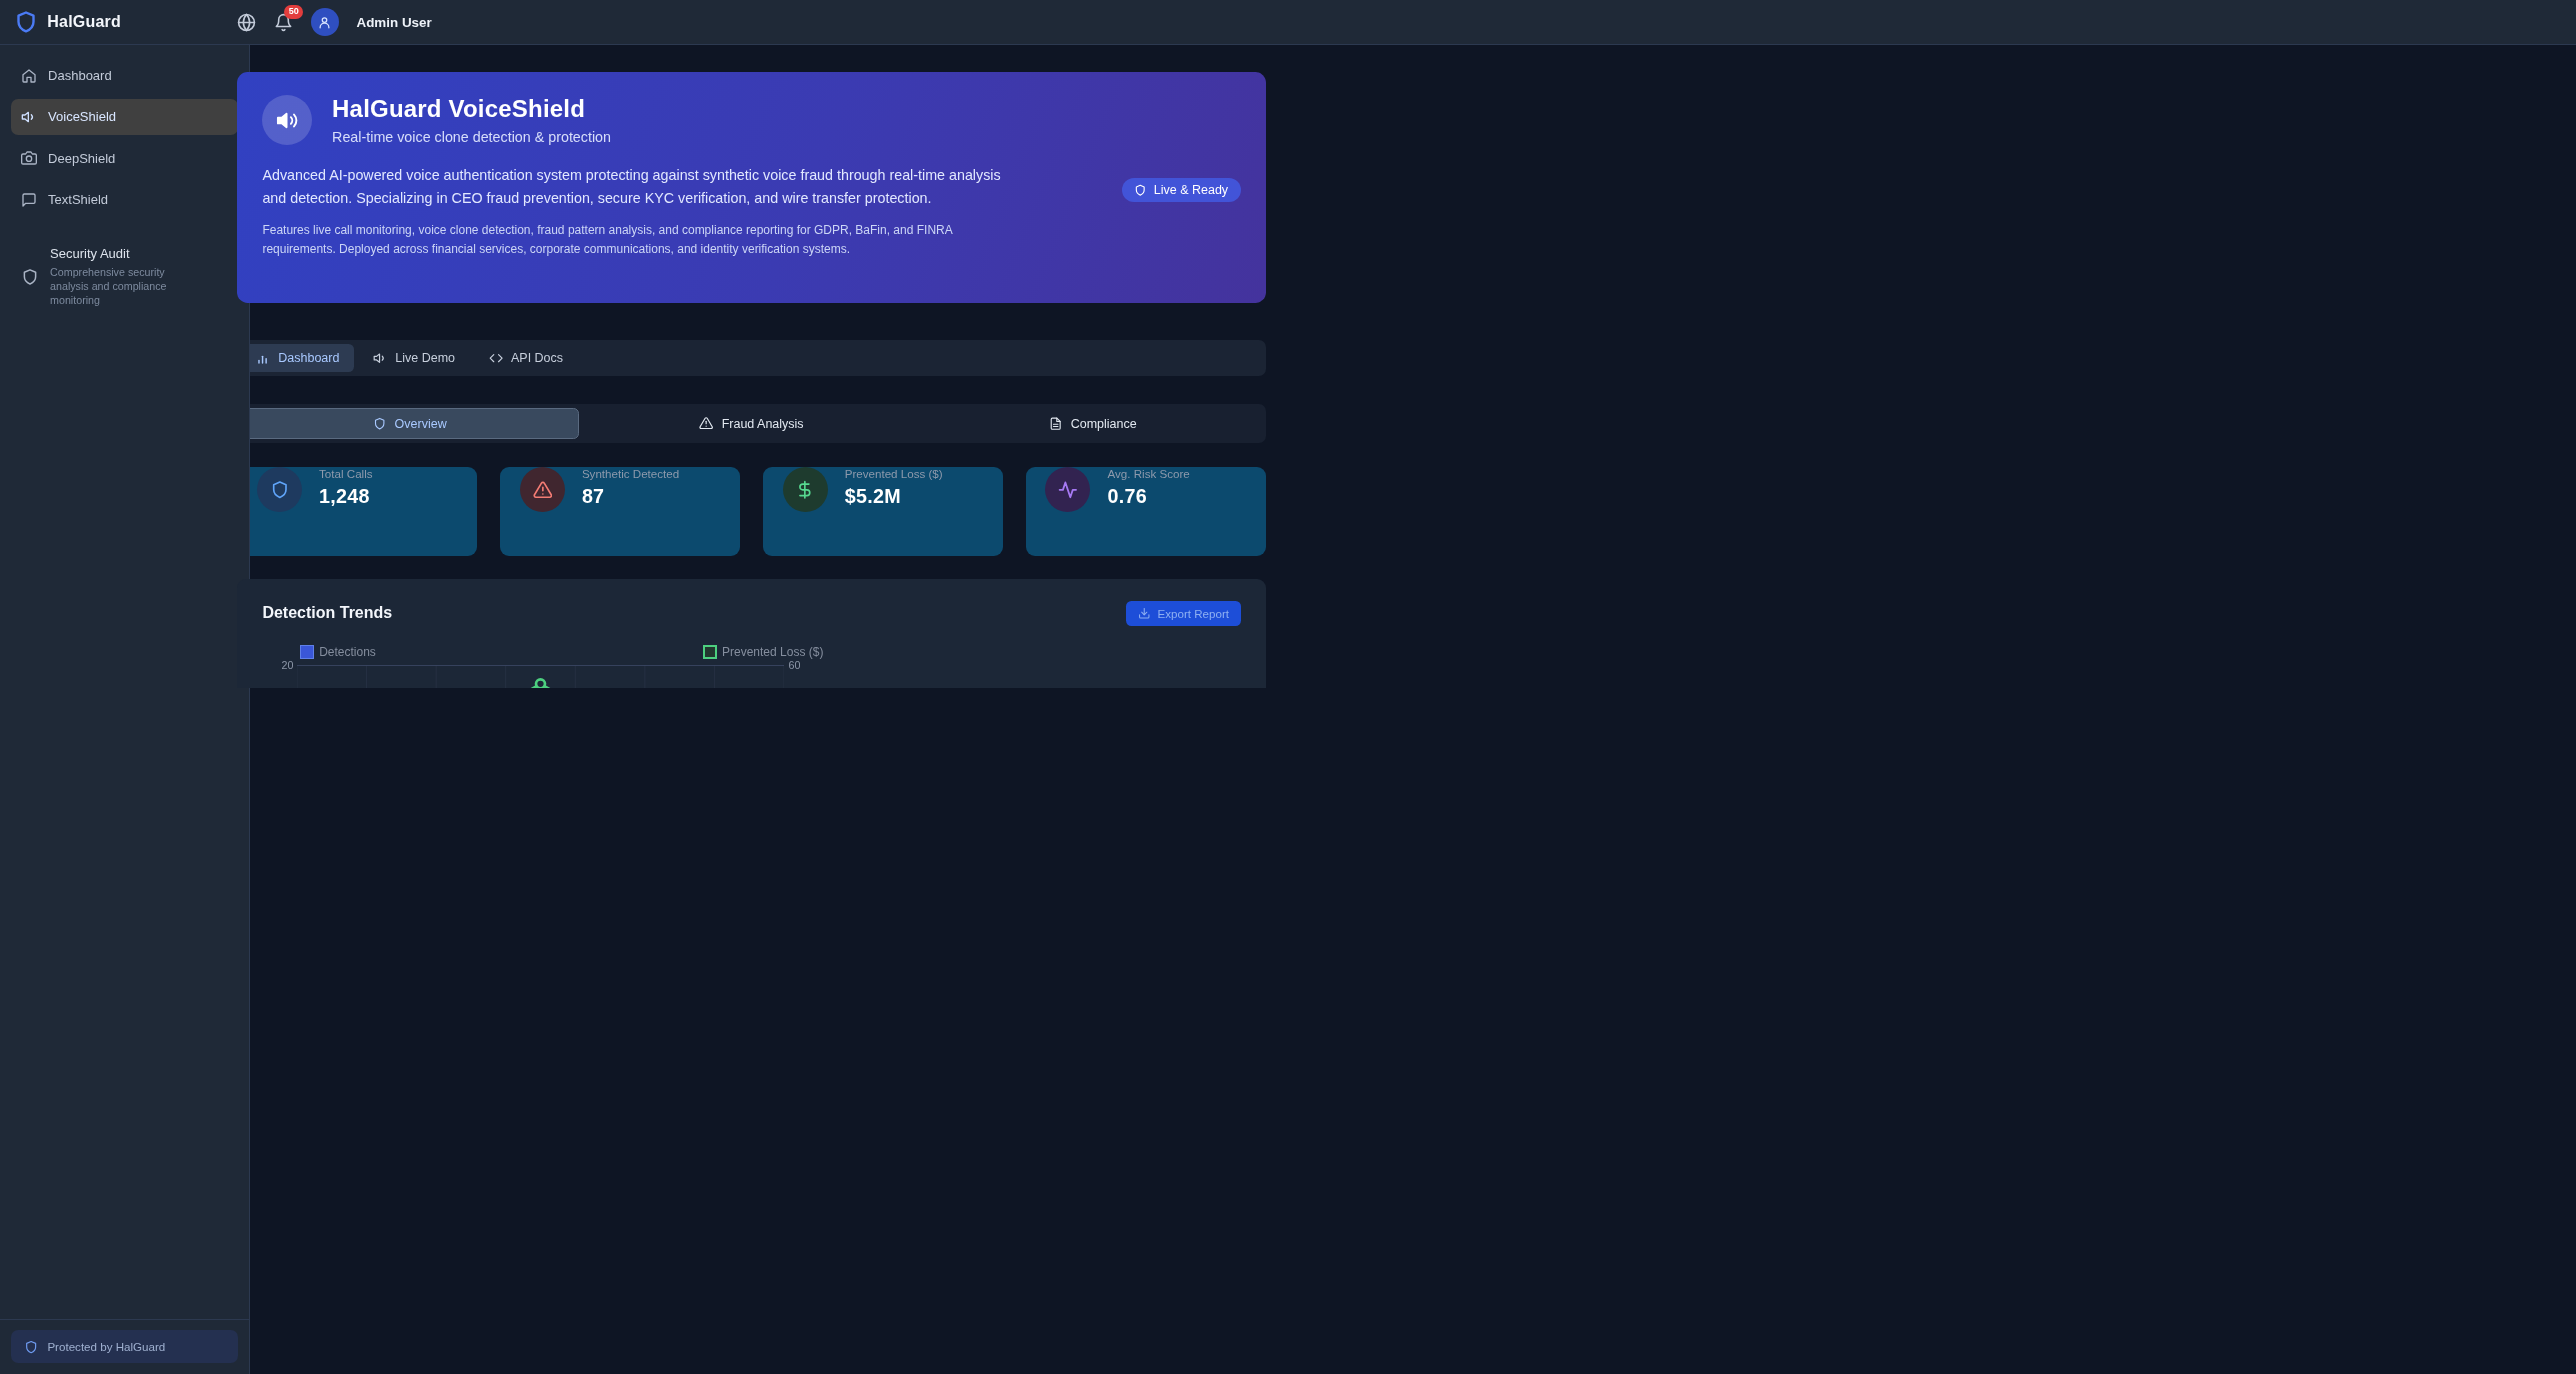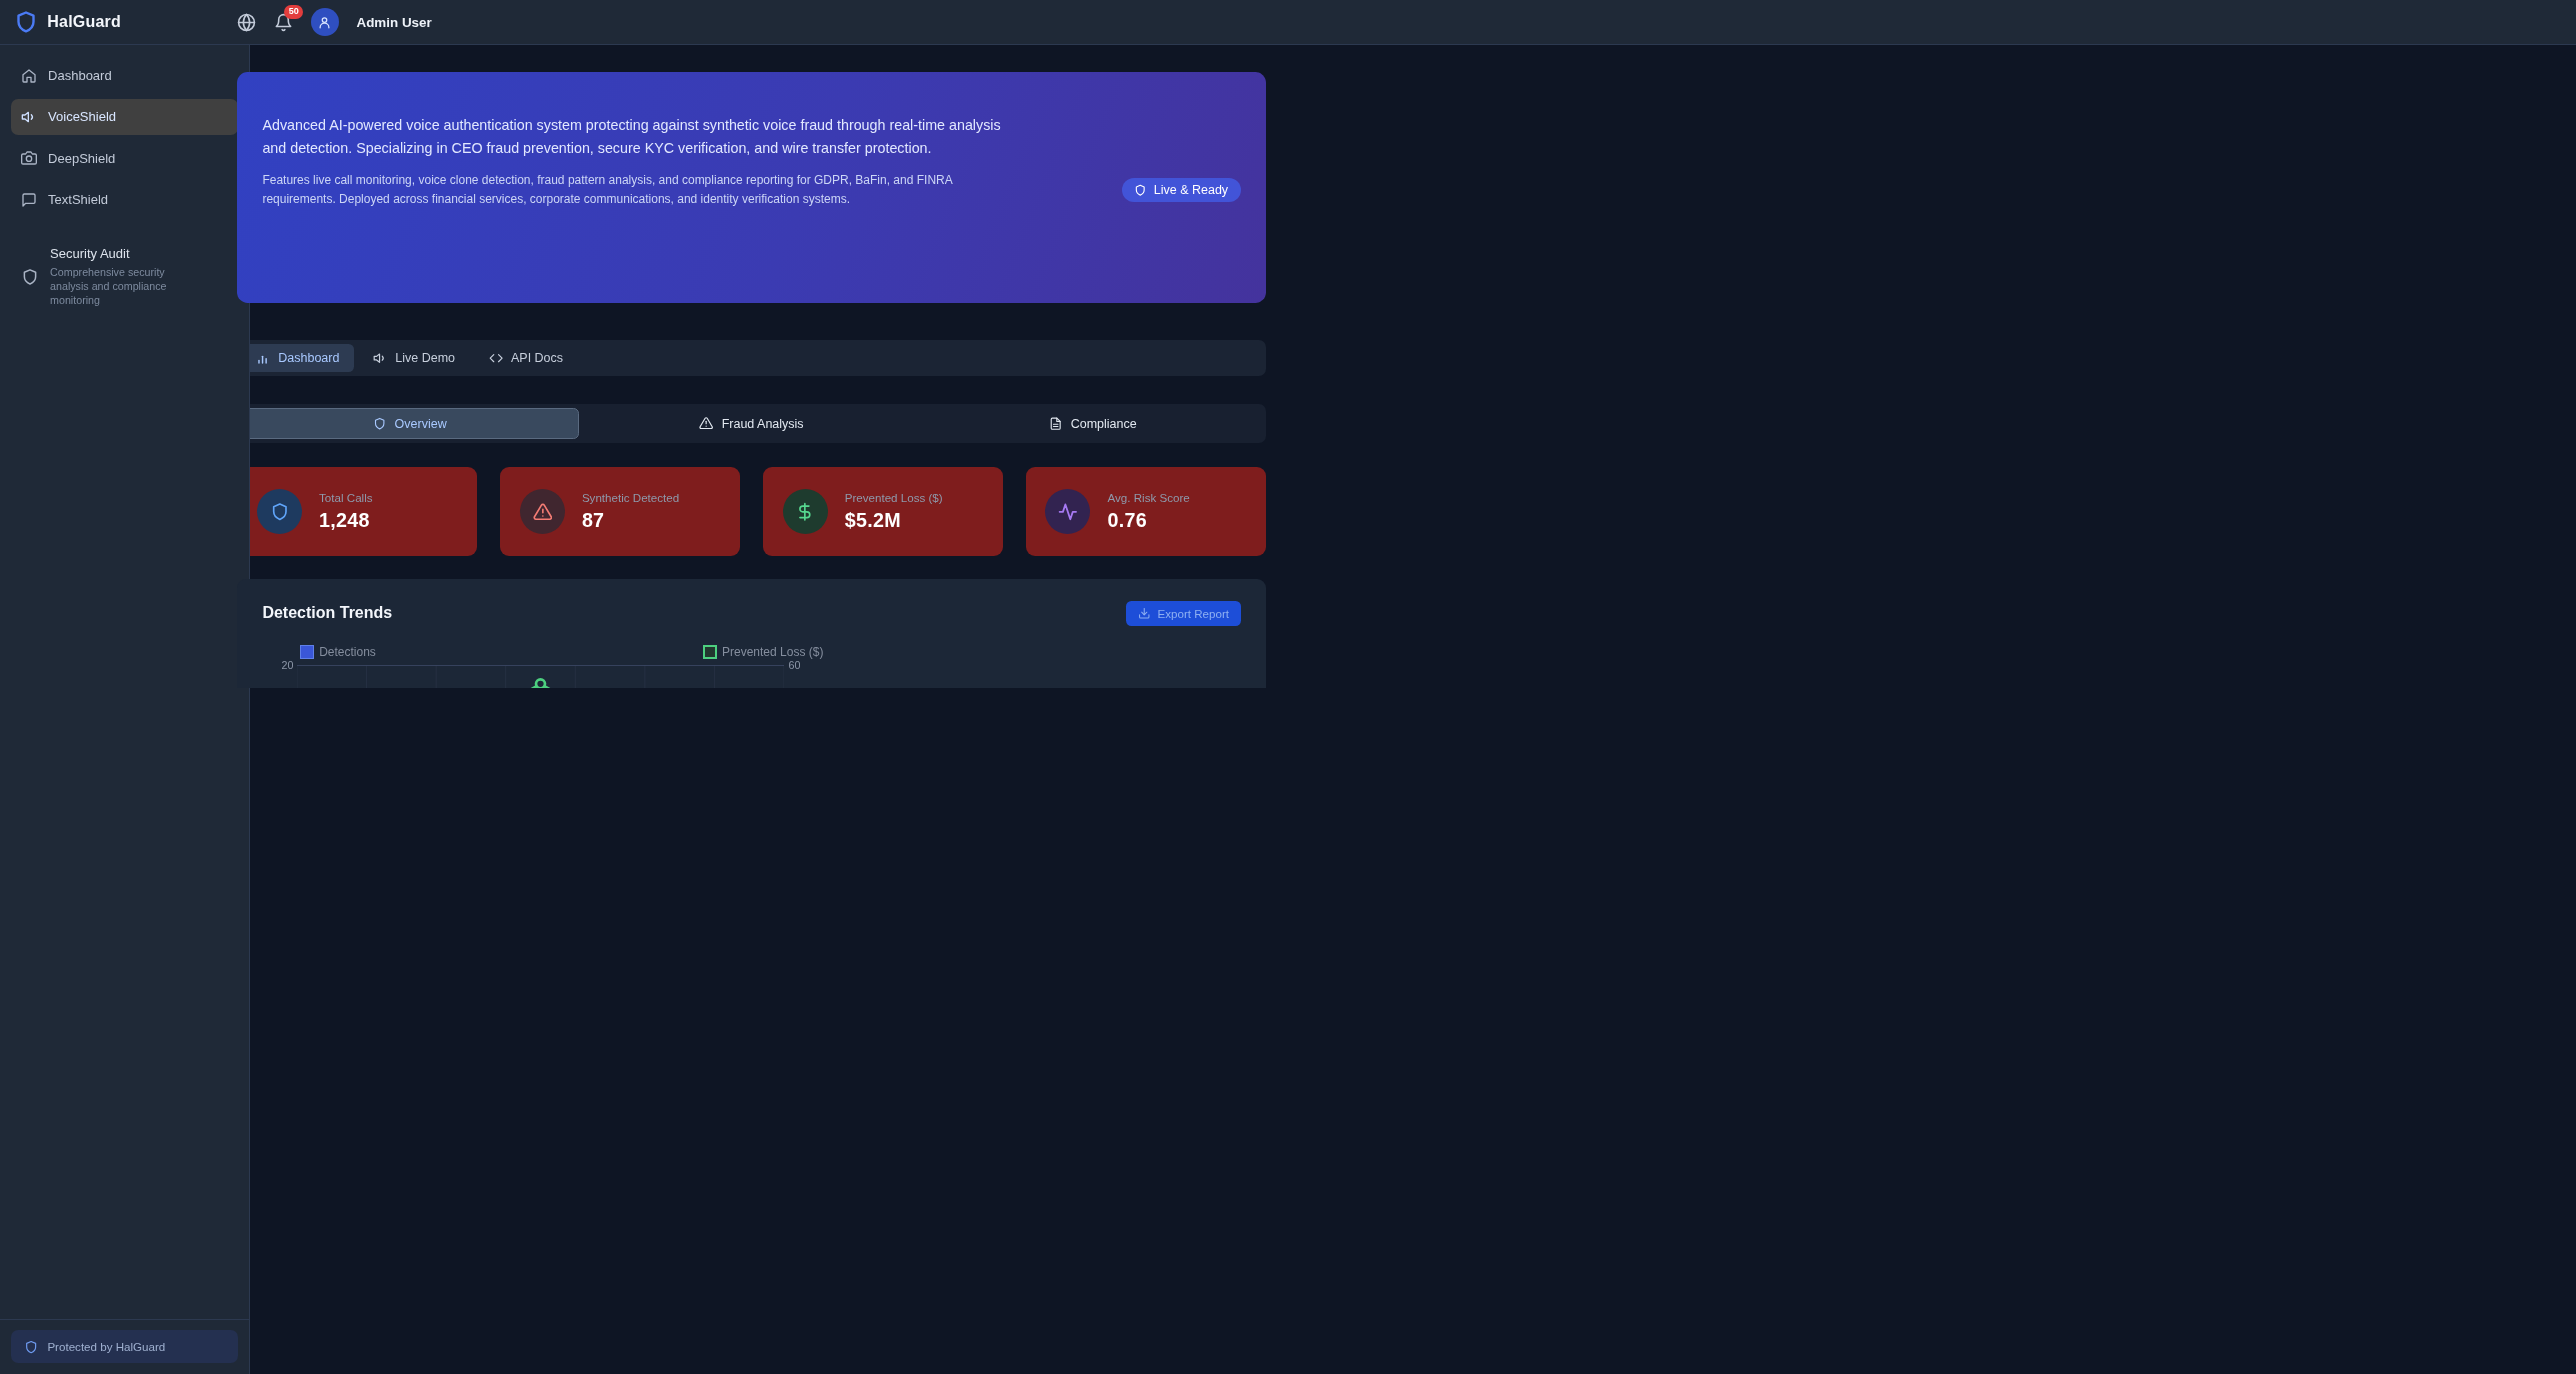--- a/index.html
+++ b/index.html
@@ -102,22 +102,22 @@
   }
   .segment {
     display:flex; align-items:center; justify-content:center; gap:8px;
     font-size:12.5px; color:#e2e8f0; border-radius:5.4px; cursor:pointer;
     border:0.9px solid transparent;
   }
   .segment.active { background:#39495e; border-color:#5a6a80; color:#a9c9ff; }
   
   .stats { margin-top:24px; display:grid; grid-template-columns:repeat(4,1fr); gap:23px; }
   .stat-card {
-    background:#7f1d1d; border-radius:9px; height:89px;
-    display:flex; align-items:center; gap:17px; padding:0 18px 0 19.7px;
+    background:#0c4a6e; border-radius:9px; height:89px;
+    display:flex; align-items:flex-start; gap:17px; padding:0 18px 0 19.7px;
   }
   .stat-icon { width:45px; height:45px; border-radius:50%; display:flex; align-items:center; justify-content:center; flex:0 0 auto; }
   .si-blue   { background:#1e3a5f; color:#60a5fa; }
   .si-red    { background:#40262f; color:#f47c74; }
   .si-green  { background:#1e3b2e; color:#57d990; }
   .si-purple { background:#322350; color:#a679f2; }
   .stat-label { font-size:11.6px; color:#8e9aac; margin-bottom:4.5px; }
   .stat-value { font-size:19.7px; font-weight:bold; color:#ffffff; letter-spacing:0.3px; }
   
   .trend-card {
@@ -243,20 +243,33 @@
           <path d="M5 20.5v-.5a7 7 0 0 1 14 0v.5"></path>
         </svg>
     </span>
     <span class="user-name">Admin User</span>
   </div>
 </header>
 
 <main class="main">
 
   <section class="hero">
+    <div class="hero-head">
+      <span class="hero-icon">
+        <svg width="23" height="23" viewBox="0 0 24 24" fill="none" stroke="currentColor" stroke-width="2" stroke-linecap="round" stroke-linejoin="round">
+            <polygon points="11 5 6 9 2 9 2 15 6 15 11 19 11 5" fill="currentColor"></polygon>
+            <path d="M15.5 8.5a5 5 0 0 1 0 7"></path>
+            <path d="M18.8 5.8a9 9 0 0 1 0 12.4"></path>
+          </svg>
+      </span>
+      <span>
+        <span class="hero-title" style="display:block">HalGuard VoiceShield</span>
+        <span class="hero-sub" style="display:block">Real-time voice clone detection &amp; protection</span>
+      </span>
+    </div>
     <p class="hero-p1">Advanced AI-powered voice authentication system protecting against synthetic voice fraud through real-time analysis and detection. Specializing in CEO fraud prevention, secure KYC verification, and wire transfer protection.</p>
     <p class="hero-p2">Features live call monitoring, voice clone detection, fraud pattern analysis, and compliance reporting for GDPR, BaFin, and FINRA requirements. Deployed across financial services, corporate communications, and identity verification systems.</p>
     <span class="live-pill">
       <svg width="12.5" height="12.5" viewBox="0 0 24 24" fill="none" stroke="currentColor" stroke-width="2.2" stroke-linejoin="round">
           <path d="M12 2.5l7.5 3.2v6c0 4.6-3.2 7.9-7.5 9.6-4.3-1.7-7.5-5-7.5-9.6v-6z"></path>
         </svg>
       <span>Live &amp; Ready</span>
     </span>
   </section>
 

